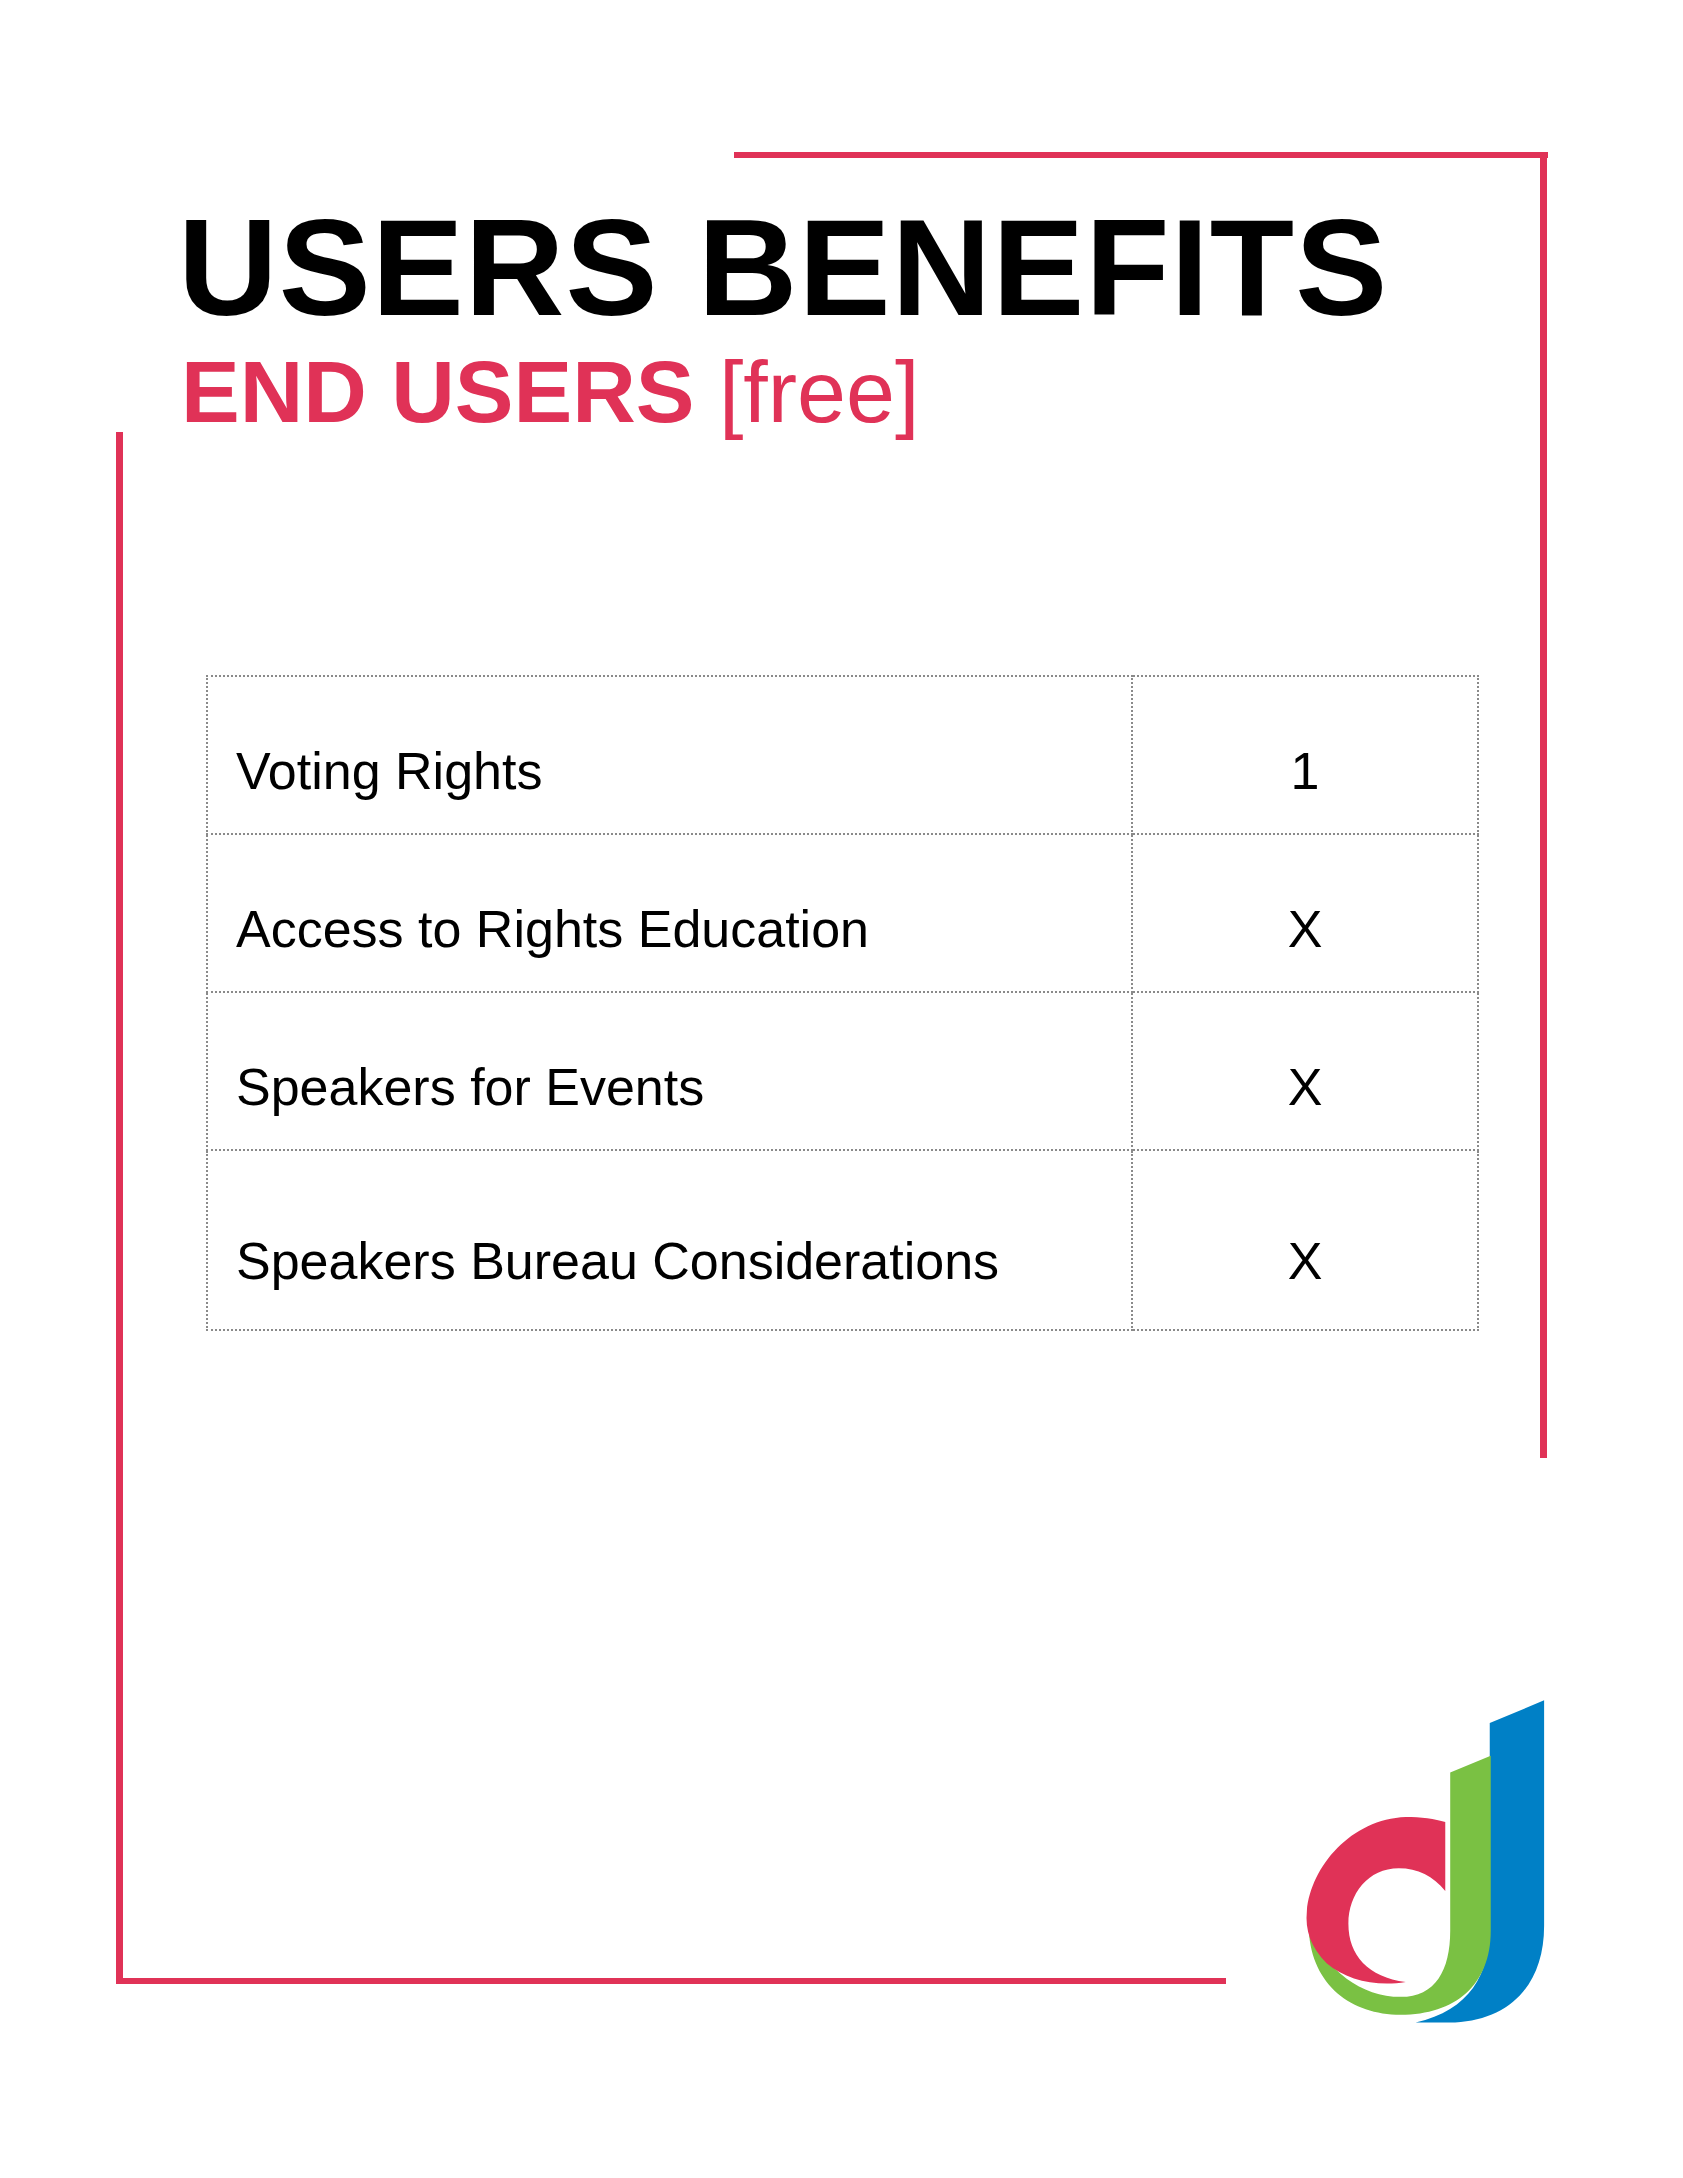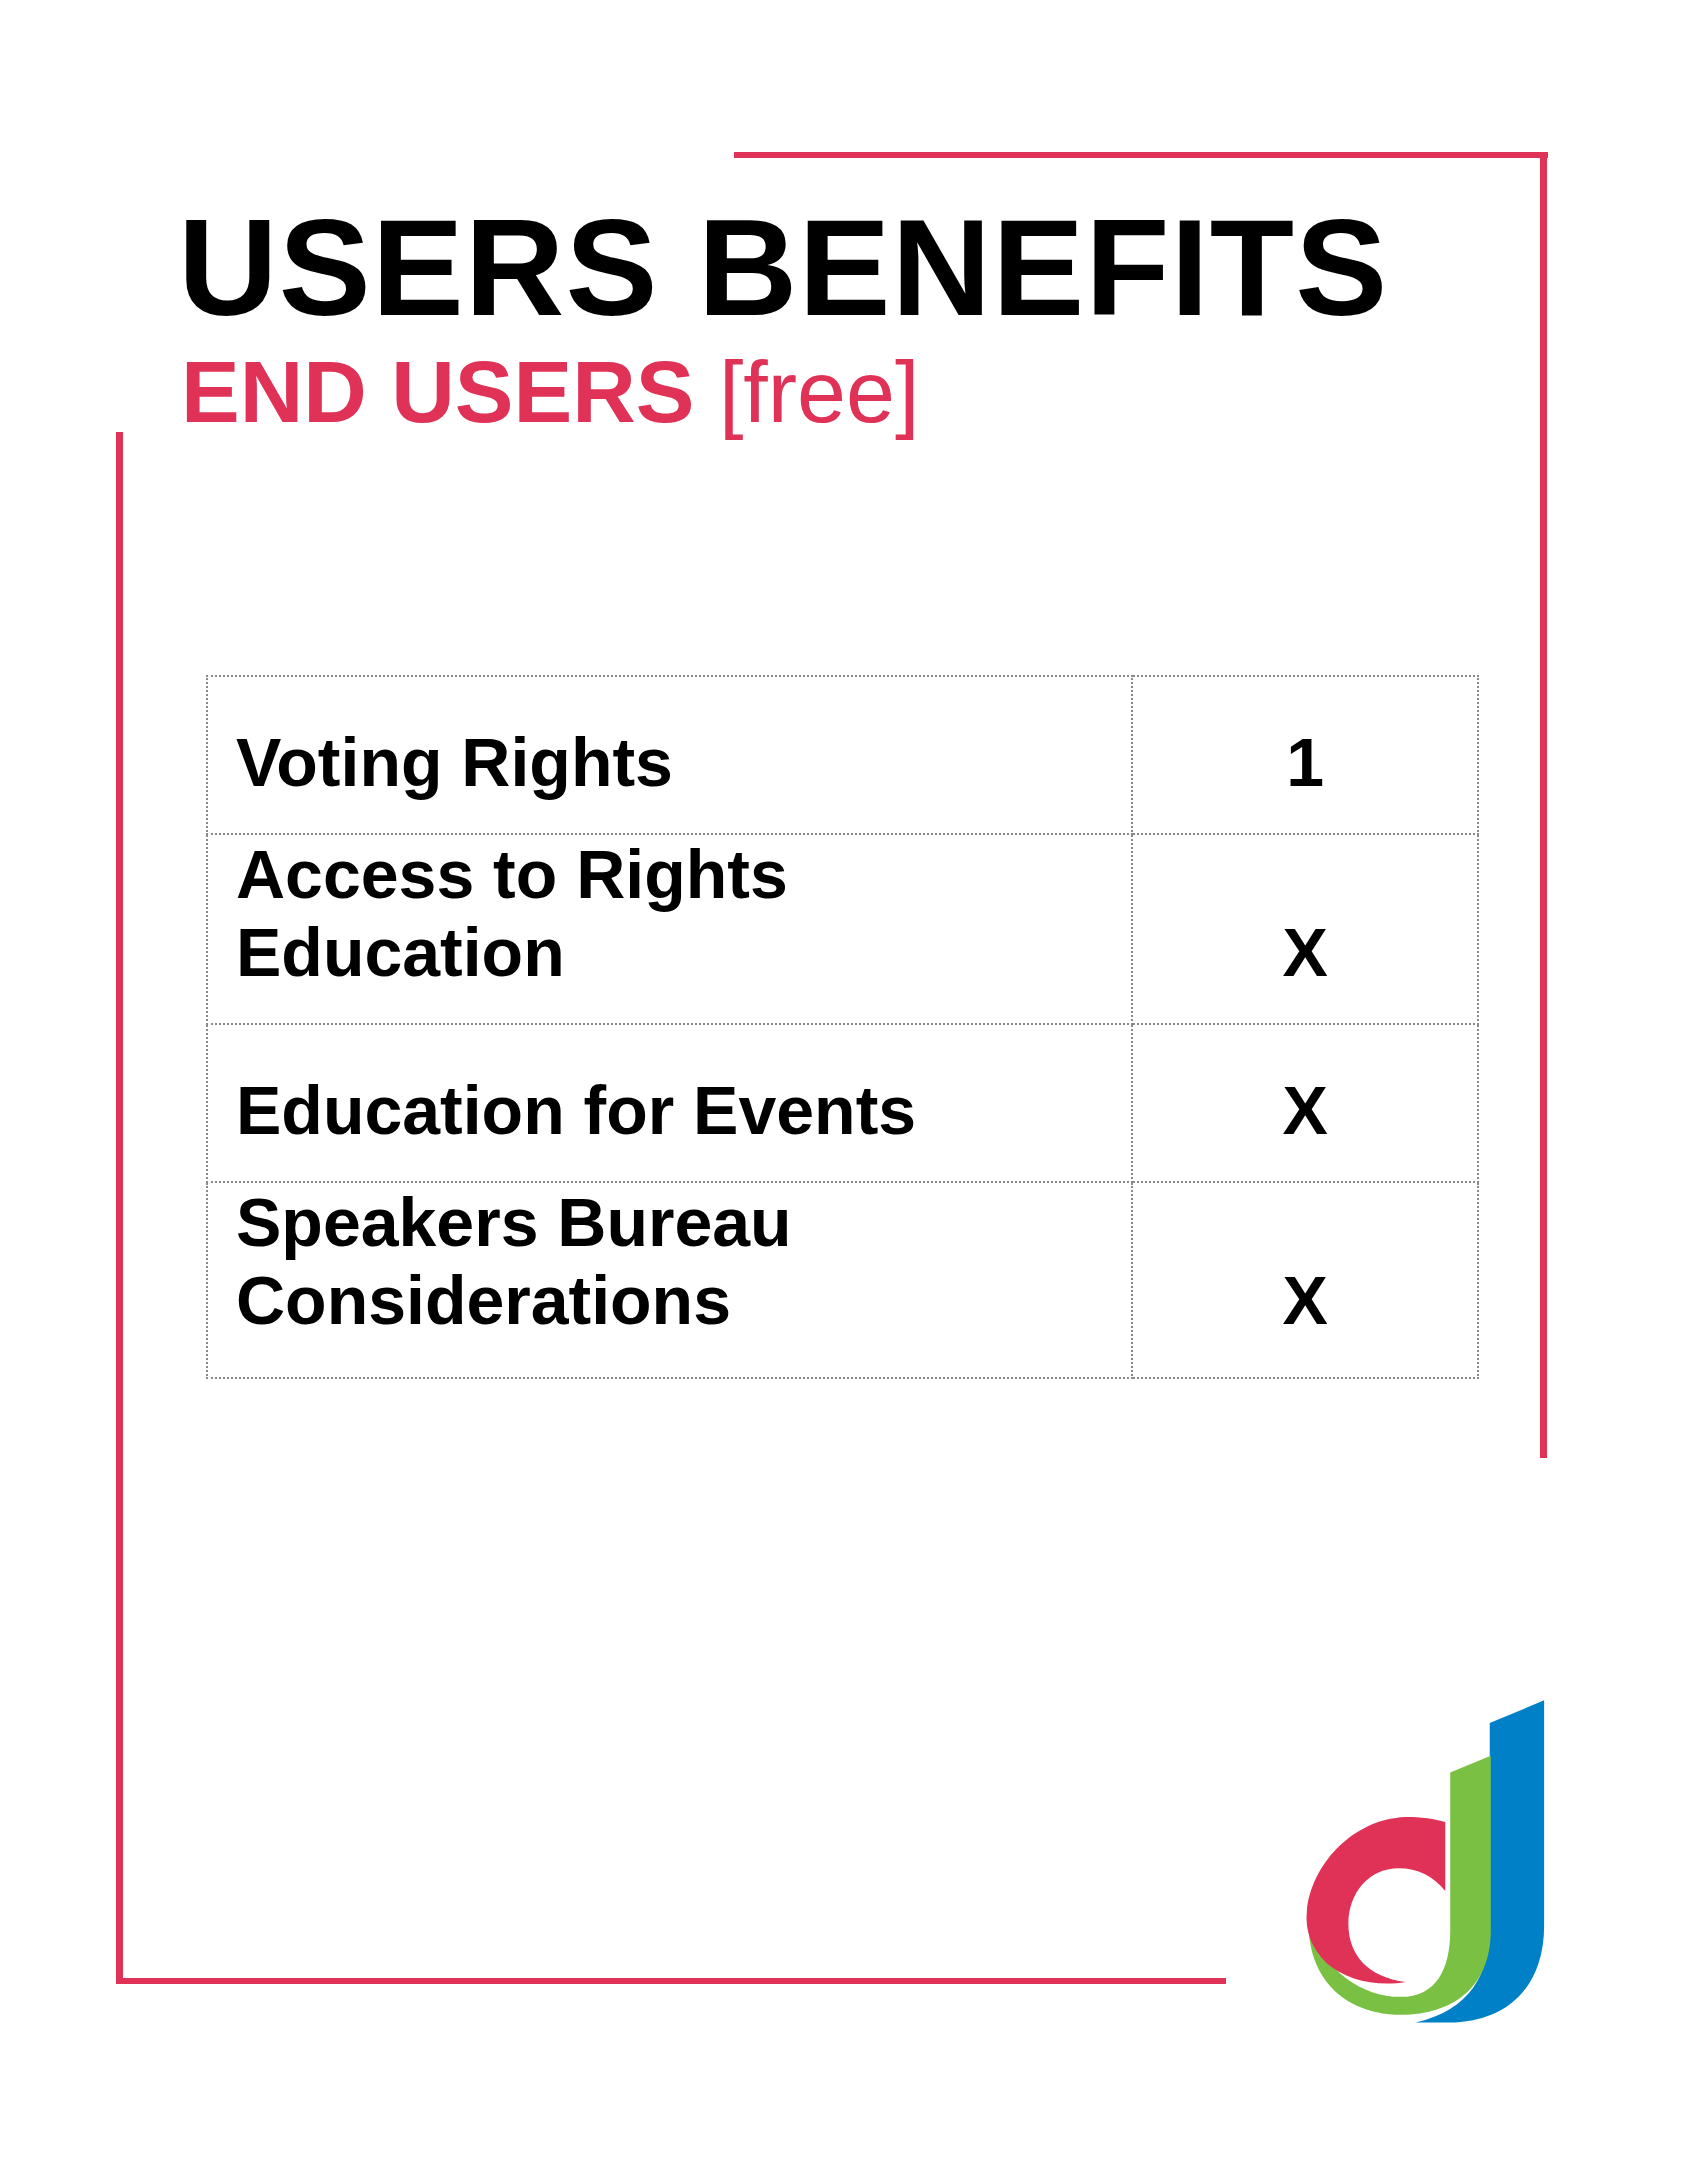--- a/index.html
+++ b/index.html
@@ -14,22 +14,22 @@
   .title { position: absolute; left: 178px; top: 188px; margin: 0;
            font-family: "Liberation Sans", sans-serif; font-weight: bold;
            font-size: 138px; line-height: 158px; letter-spacing: 1px; white-space: nowrap; }
   .subtitle { position: absolute; left: 181px; top: 342px; margin: 0;
               font-size: 88px; line-height: 99px; color: #E03257; white-space: nowrap; }
   .subtitle .strong { font-weight: bold; }
   .subtitle .light { font-weight: normal; }
 
   .benefits { position: absolute; left: 206px; top: 675px; width: 1273px;
               border-collapse: collapse; }
-  .benefits td { border: 2px dotted #8a8a8a; font-size: 68px; height: 158px;
-                 padding: 0; vertical-align: bottom; box-sizing: border-box; font-weight: bold; }
+  .benefits td { border: 2px dotted #8a8a8a; font-size: 52px; height: 158px;
+                 padding: 0; vertical-align: bottom; box-sizing: border-box; }
   .benefits td.label { width: 927px; padding-left: 28px; padding-bottom: 32px; }
   .benefits td.value { width: 347px; text-align: center; padding-bottom: 32px; }
   .benefits tr.last td { height: 180px; padding-bottom: 38px; }
 
   .logo { position: absolute; left: 1297px; top: 1688px; width: 257px; height: 337px; }
 </style>
 </head>
 <body>
 
 <div class="frame frame-top"></div>
@@ -44,21 +44,21 @@
   <tbody>
       <tr>
     <td class="label">Voting Rights</td>
     <td class="value">1</td>
   </tr>
   <tr>
     <td class="label">Access to Rights Education</td>
     <td class="value">X</td>
   </tr>
   <tr>
-    <td class="label">Education for Events</td>
+    <td class="label">Speakers for Events</td>
     <td class="value">X</td>
   </tr>
   <tr class="last">
     <td class="label">Speakers Bureau Considerations</td>
     <td class="value">X</td>
   </tr>
 </tbody>
   </table>
 
 <svg class="logo" viewBox="0 0 260 340" xmlns="http://www.w3.org/2000/svg">

